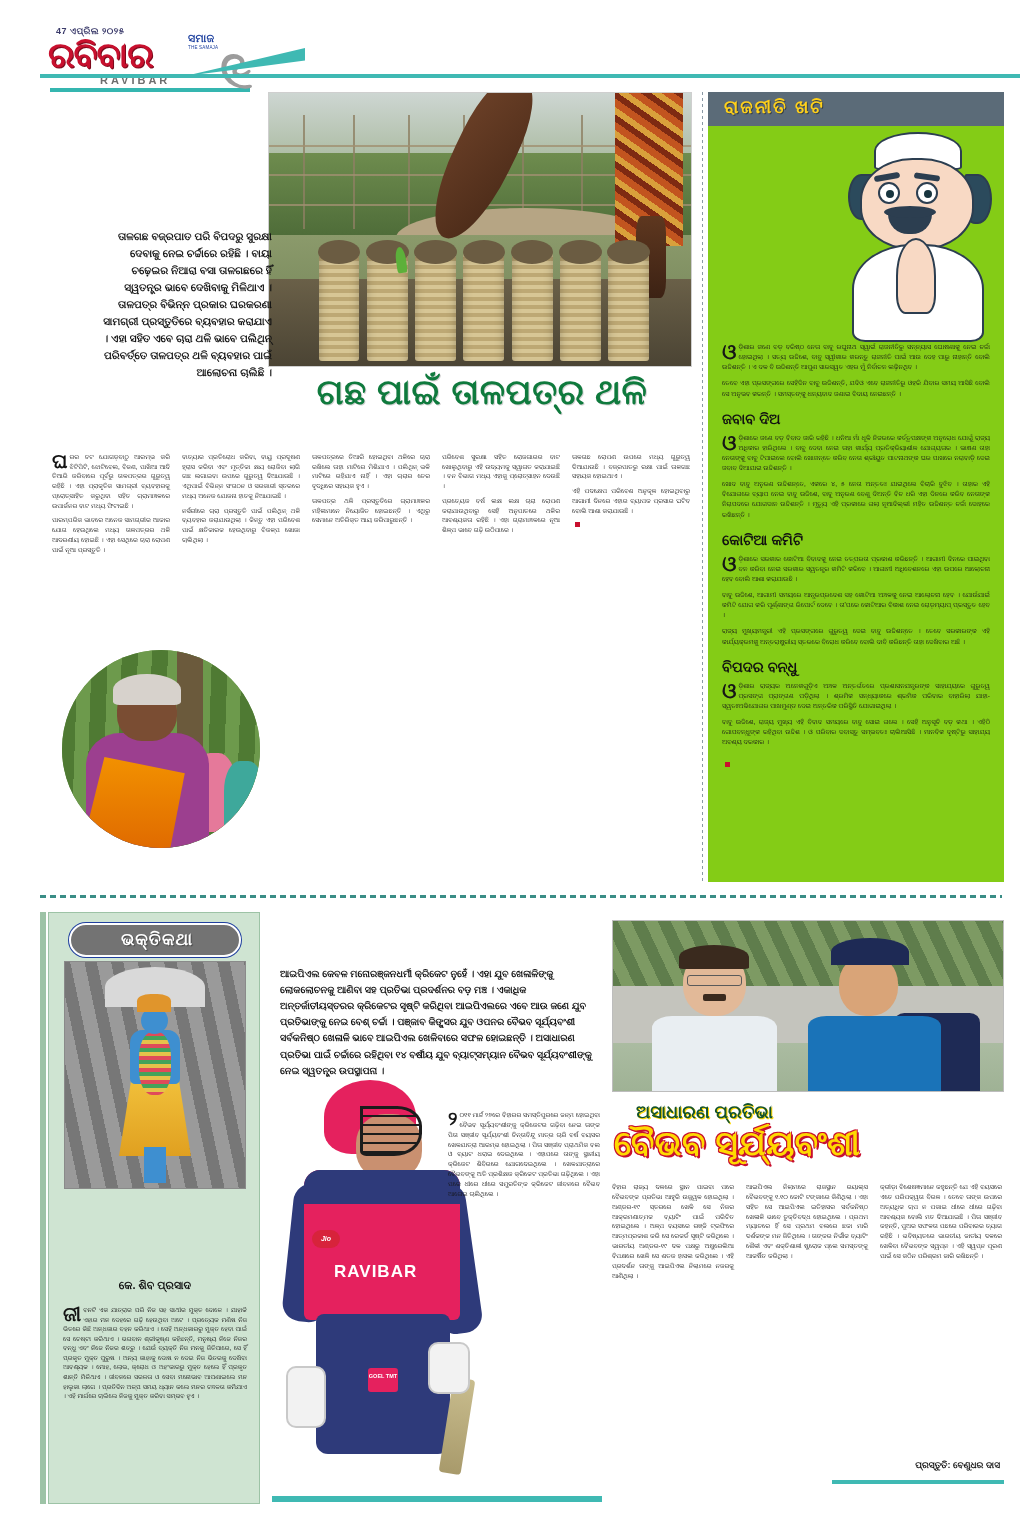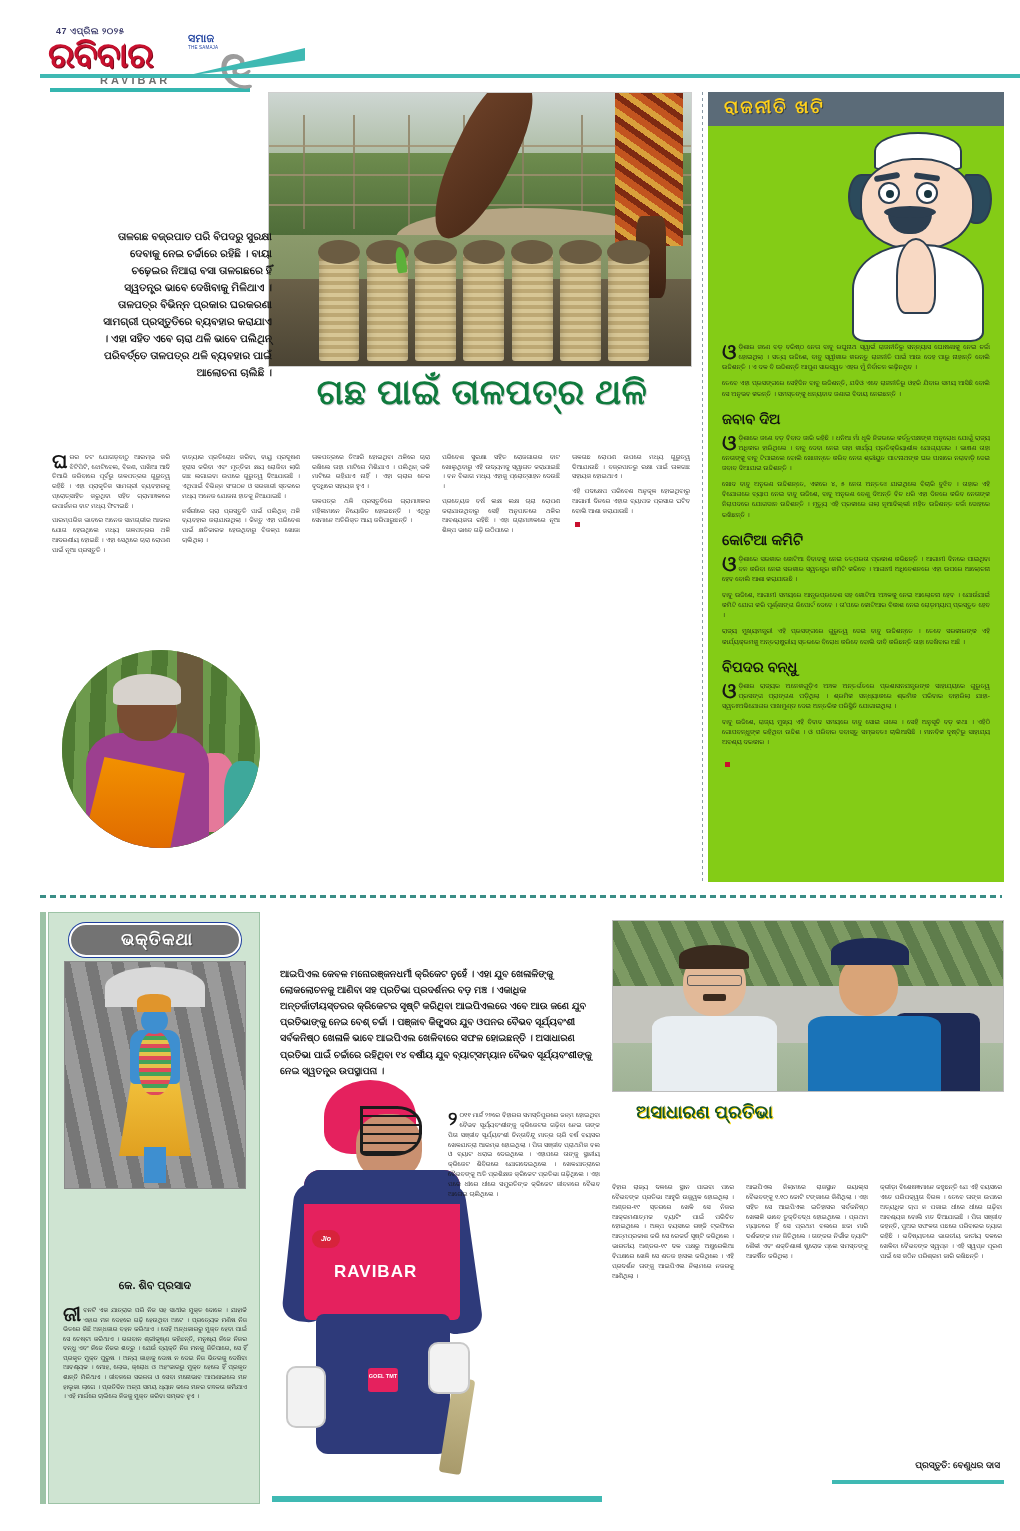--- a/index.html
+++ b/index.html
@@ -622,20 +622,21 @@
       <div class="vb-p1-hair"></div>
       <div class="vb-p1-glass"></div>
       <div class="vb-p1-stache"></div>
       <div class="vb-p2-jacket"></div>
       <div class="vb-p2-shirt"></div>
       <div class="vb-p2-head"></div>
       <div class="vb-p2-cap"></div>
     </div>
 
     <div class="vb-kicker">ଅସାଧାରଣ ପ୍ରତିଭା</div>
+    <div class="vb-headline">ବୈଭବ ସୂର୍ଯ୍ୟବଂଶୀ</div>
 
     <div class="vb-cols">
       <div class="vb-col a">ବିହାର ରାଜ୍ୟ ଦଳରେ ସ୍ଥାନ ପାଇବା ପରେ ବୈଭବଙ୍କ ପ୍ରତିଭା ଆହୁରି ଉଜ୍ଜ୍ୱଳ ହୋଇଥିଲା । ଅଣ୍ଡର-୧୯ ସ୍ତରରେ ଖେଳି ସେ ନିଜର ଆକ୍ରମଣାତ୍ମକ ବ୍ୟାଟିଂ ପାଇଁ ପରିଚିତ ହୋଇଥିଲେ । ଅଳ୍ପ ବୟସରେ ରଞ୍ଜି ଟ୍ରଫିରେ ଆତ୍ମପ୍ରକାଶ କରି ସେ ରେକର୍ଡ ସୃଷ୍ଟି କରିଥିଲେ । ଭାରତୀୟ ଅଣ୍ଡର-୧୯ ଦଳ ପକ୍ଷରୁ ଅଷ୍ଟ୍ରେଲିଆ ବିପକ୍ଷରେ ଖେଳି ସେ ଶତକ ହାସଲ କରିଥିଲେ । ଏହି ପ୍ରଦର୍ଶନ ତାଙ୍କୁ ଆଇପିଏଲ ନିଲାମରେ ନଜରକୁ ଆଣିଥିଲା ।</div>
       <div class="vb-col b">ଆଇପିଏଲ ନିଲାମରେ ରାଜସ୍ଥାନ ରୟାଲ୍ସ ବୈଭବଙ୍କୁ ୧.୧୦ କୋଟି ଟଙ୍କାରେ କିଣିଥିଲା । ଏହା ସହିତ ସେ ଆଇପିଏଲ ଇତିହାସର ସର୍ବକନିଷ୍ଠ ଖେଳାଳି ଭାବେ ଚୁକ୍ତିବଦ୍ଧ ହୋଇଥିଲେ । ପ୍ରଥମ ମ୍ୟାଚରେ ହିଁ ସେ ପ୍ରଥମ ବଲରେ ଛକା ମାରି ଦର୍ଶକଙ୍କ ମନ ଜିତିଥିଲେ । ତାଙ୍କର ନିର୍ଭୀକ ବ୍ୟାଟିଂ ଶୈଳୀ ଏବଂ ଶକ୍ତିଶାଳୀ ଷ୍ଟ୍ରୋକ ପ୍ଲେ ସମସ୍ତଙ୍କୁ ଆକର୍ଷିତ କରିଥିଲା ।</div>
       <div class="vb-col c">କ୍ରୀଡ଼ା ବିଶେଷଜ୍ଞମାନେ କହୁଛନ୍ତି ଯେ ଏହି ବୟସରେ ଏତେ ପରିପକ୍ୱତା ବିରଳ । ତେବେ ତାଙ୍କ ଉପରେ ଅତ୍ୟଧିକ ଚାପ ନ ପକାଇ ଧୀରେ ଧୀରେ ଗଢ଼ିବା ଆବଶ୍ୟକ ବୋଲି ମତ ଦିଆଯାଇଛି । ପିତା ସଞ୍ଜୀବ କହନ୍ତି, ପୁଅର ସଫଳତା ପଛରେ ପରିବାରର ତ୍ୟାଗ ରହିଛି । ଭବିଷ୍ୟତରେ ଭାରତୀୟ ଜାତୀୟ ଦଳରେ ଖେଳିବା ବୈଭବଙ୍କ ସ୍ୱପ୍ନ । ଏହି ସ୍ୱପ୍ନ ପୂରଣ ପାଇଁ ସେ କଠିନ ପରିଶ୍ରମ ଜାରି ରଖିଛନ୍ତି ।</div>
     </div>
 
     <div class="vb-byline">ପ୍ରସ୍ତୁତି: ବେଣୁଧର ଦାସ</div>
     <div class="vb-rule"></div>
   </div>

